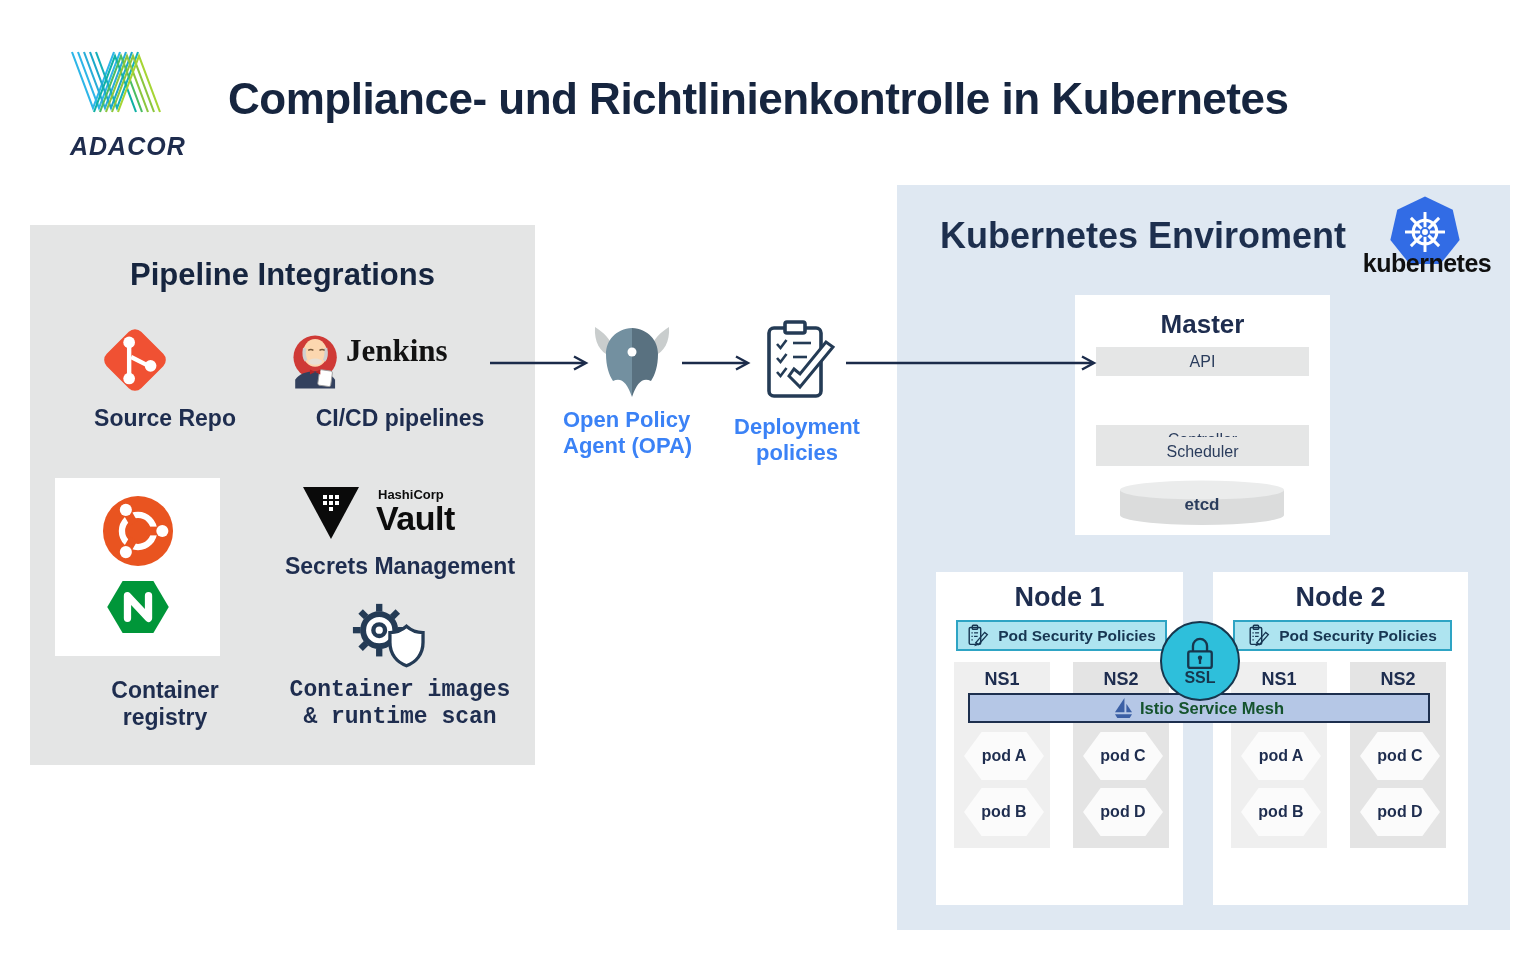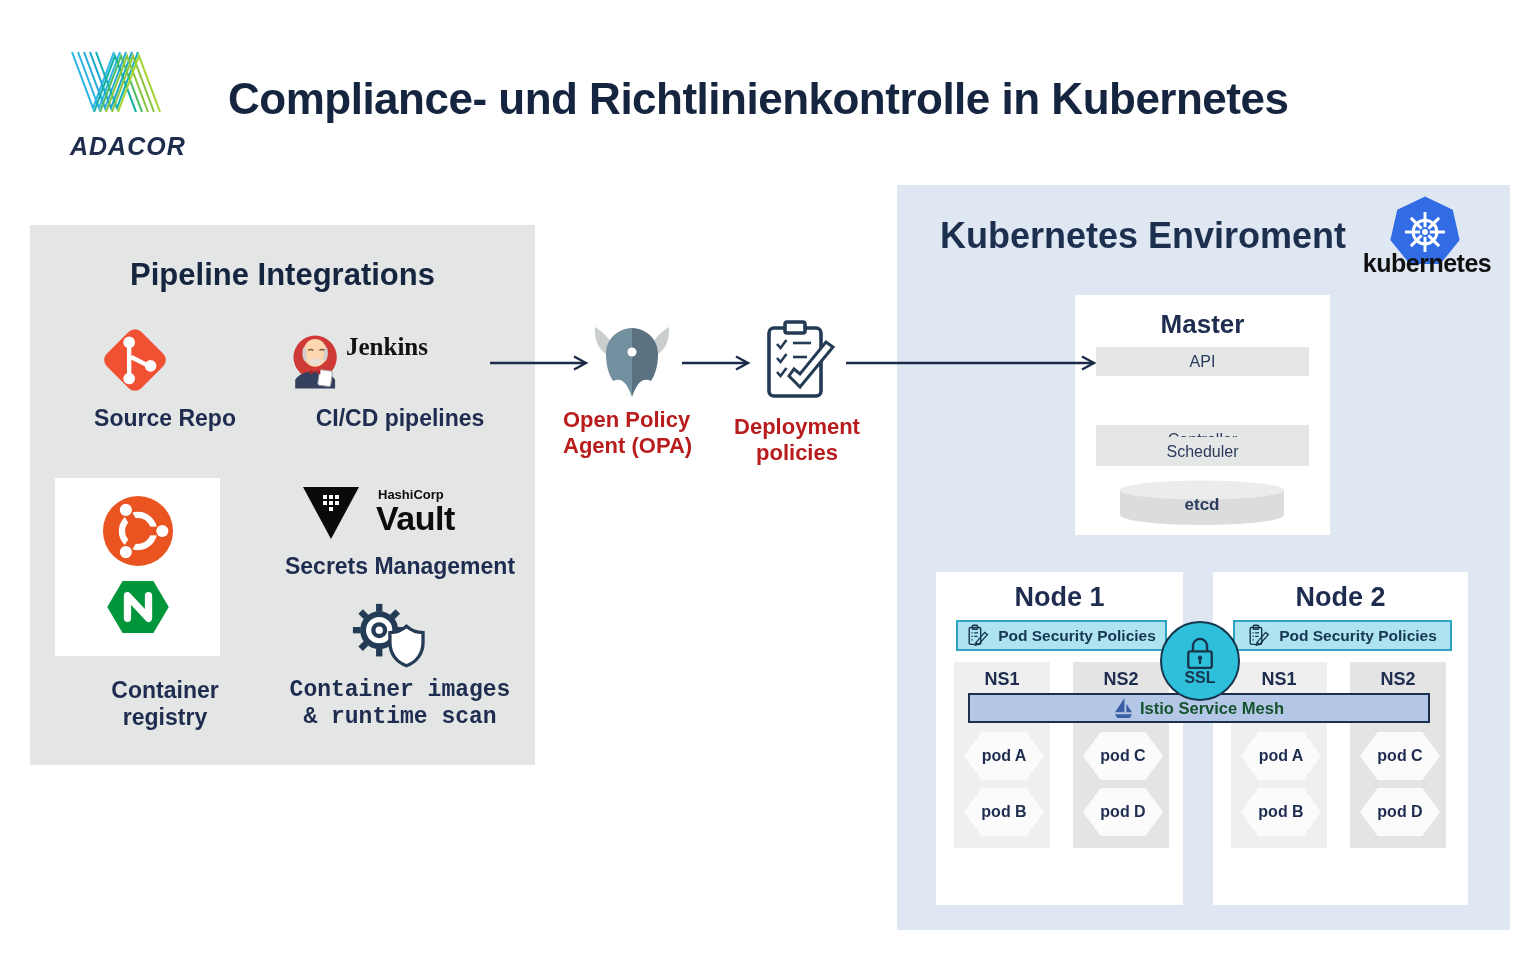--- a/index.html
+++ b/index.html
@@ -11,26 +11,26 @@
   
   .main-title{left:228px;top:74px;font-size:44px;font-weight:700;color:#16253f;letter-spacing:-0.5px;}
   .adacor-text{left:70px;top:132px;font-size:25px;font-weight:700;font-style:italic;color:#1e2c4e;letter-spacing:1px;}
 
   
   .pipeline-box{left:30px;top:225px;width:505px;height:540px;background:#e4e5e5;}
   .pipeline-title{left:0;top:32px;width:100%;text-align:center;font-size:31px;font-weight:700;color:#16253f;}
   .p-label{font-size:23px;font-weight:700;color:#1e2d4f;text-align:center;line-height:27px;}
   .p-label .line{display:block;}
   .registry-box{left:25px;top:253px;width:165px;height:178px;background:#ffffff;}
-  .jenkins-word{font-family:"Liberation Serif", serif;font-size:25px;font-weight:700;color:#121212;}
+  .jenkins-word{font-family:"Liberation Serif", serif;font-size:31px;font-weight:700;color:#121212;}
   .vault-brand{font-size:13px;font-weight:700;color:#0c0c0c;}
   .vault-word{font-size:34px;font-weight:800;color:#0c0c0c;letter-spacing:-0.5px;}
 
   
-  .flow-label{font-size:22px;font-weight:700;color:#b91c1c;line-height:26px;}
+  .flow-label{font-size:22px;font-weight:700;color:#3b82f6;line-height:26px;}
   .flow-label .line{display:block;}
   .flow-label.centered{text-align:center;margin-top:7px;}
 
   
   .k8s-box{left:897px;top:185px;width:613px;height:745px;background:#dfe8f2;}
   .k8s-title{left:43px;top:30px;font-size:36px;font-weight:700;color:#1d2f4e;}
   .k8s-wordmark{left:460px;top:64px;width:140px;text-align:center;font-size:25px;font-weight:800;color:#101010;letter-spacing:-0.5px;}
 
   .master-box{left:178px;top:110px;width:255px;height:240px;background:#ffffff;}
   .master-title{left:0;top:14px;width:100%;text-align:center;font-size:26px;font-weight:700;color:#1e2d4f;}

